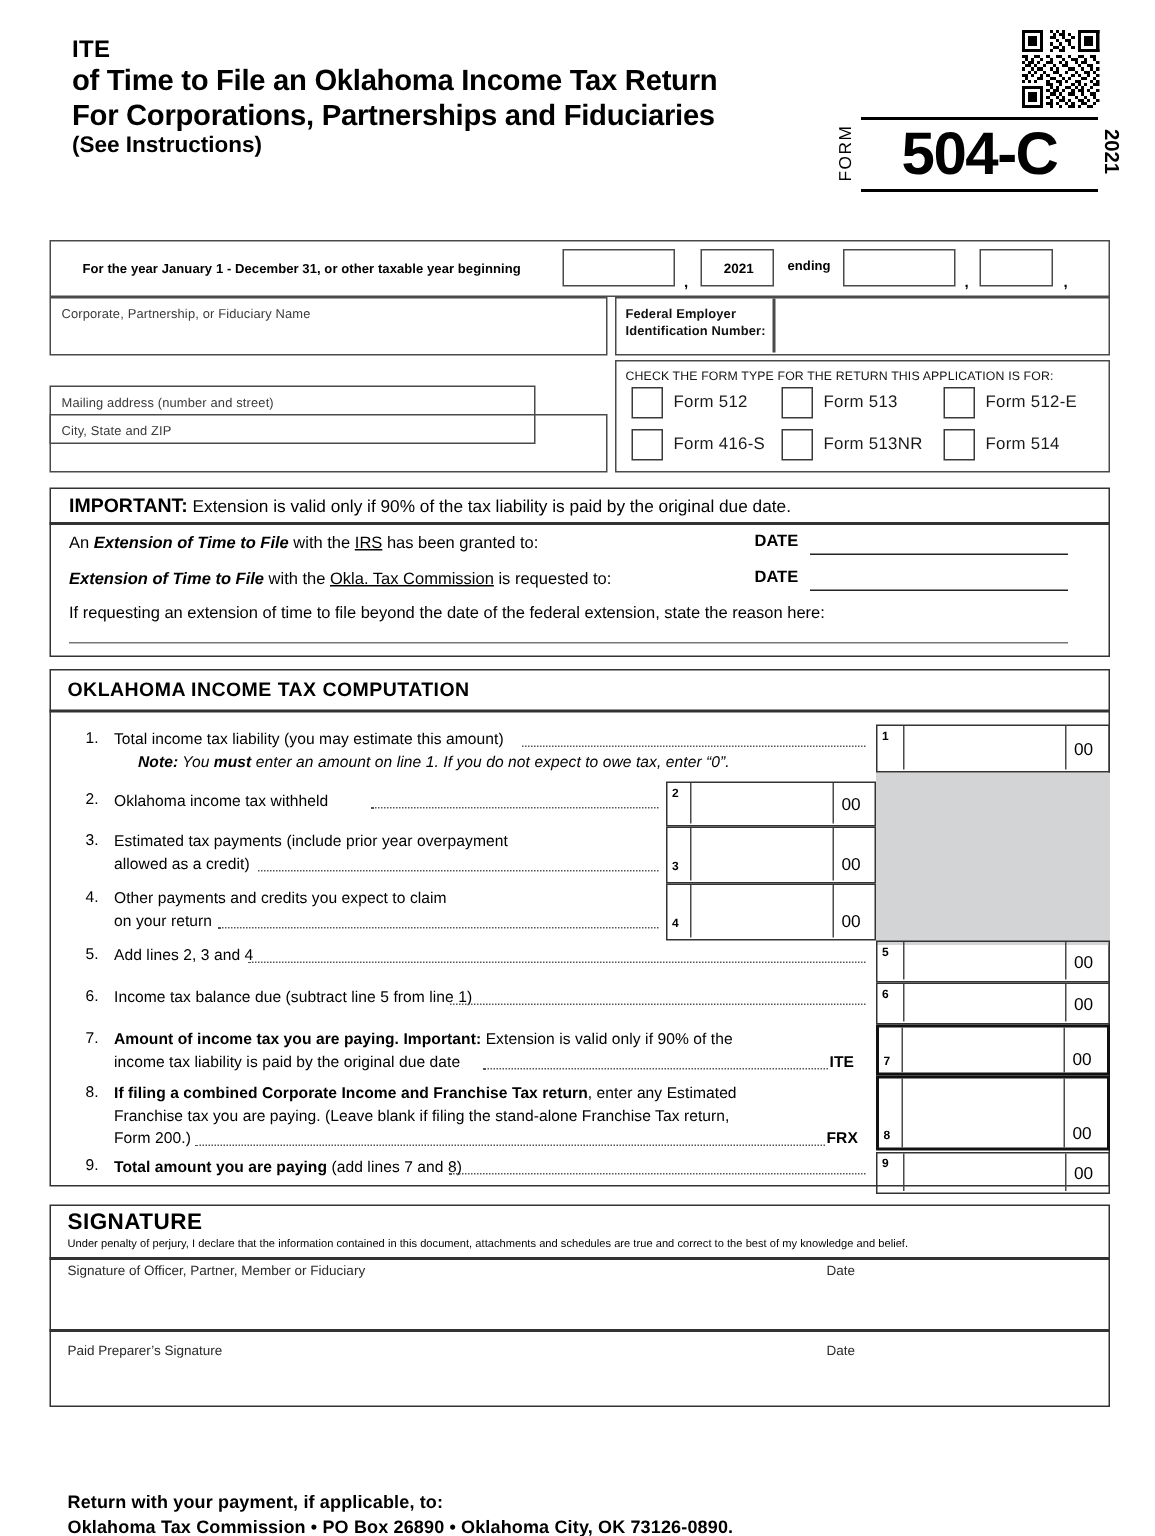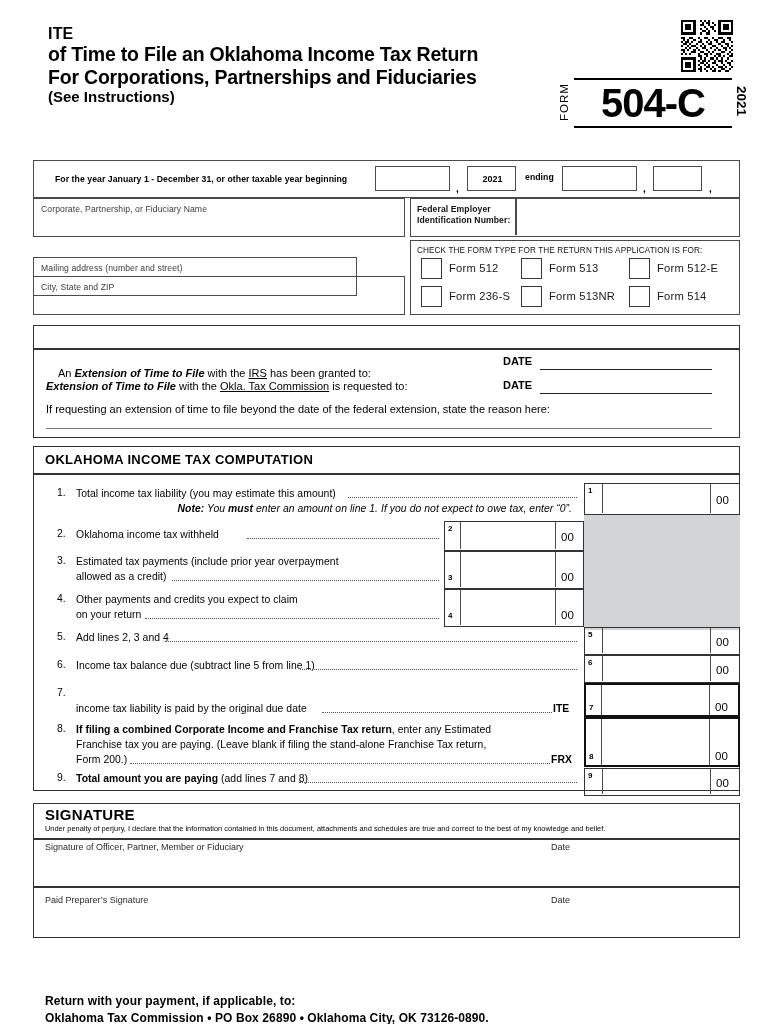--- a/index.html
+++ b/index.html
@@ -293,31 +293,34 @@
   <div class="lblb" style="left:417px;top:245px;font-size:8.2px;letter-spacing:.1px;">CHECK THE FORM TYPE FOR THE RETURN THIS APPLICATION IS FOR:</div>
 
   <div class="cbx" style="left:421px;top:258px;"></div>
   <div class="cbl" style="left:449px;top:258px;">Form 512</div>
   <div class="cbx" style="left:521px;top:258px;"></div>
   <div class="cbl" style="left:549px;top:258px;">Form 513</div>
   <div class="cbx" style="left:629px;top:258px;"></div>
   <div class="cbl" style="left:657px;top:258px;">Form 512-E</div>
 
   <div class="cbx" style="left:421px;top:286px;"></div>
-  <div class="cbl" style="left:449px;top:286px;">Form 236-S</div>
+  <div class="cbl" style="left:449px;top:286px;">Form 416-S</div>
   <div class="cbx" style="left:521px;top:286px;"></div>
   <div class="cbl" style="left:549px;top:286px;">Form 513NR</div>
   <div class="cbx" style="left:629px;top:286px;"></div>
   <div class="cbl" style="left:657px;top:286px;">Form 514</div>
 
   <div class="bx2" style="left:33px;top:325px;width:707px;height:113px;"></div>
   <div style="position:absolute;left:33px;top:348px;width:707px;height:1.6px;background:#333;"></div>
 
-
-  <div class="improw" style="left:46px;top:366px;margin-left:12px;">
+  <div class="impttl" style="left:46px;top:329px;">
+    <b>IMPORTANT:</b><span> Extension is valid only if 90% of the tax liability is paid by the original due date.</span>
+  </div>
+
+  <div class="improw" style="left:46px;top:355px;">
     <span>An </span><b><i>Extension of Time to File</i></b><span> with the </span><span class="uline">IRS</span><span> has been granted to:</span>
   </div>
   <div class="dateword" style="left:503px;top:355px;">DATE</div>
   <div class="dline" style="left:540px;top:369px;width:172px;"></div>
 
   <div class="improw" style="left:46px;top:379px;">
     <b><i>Extension of Time to File</i></b><span> with the </span><span class="uline">Okla. Tax Commission</span><span> is requested to:</span>
   </div>
   <div class="dateword" style="left:503px;top:379px;">DATE</div>
   <div class="dline" style="left:540px;top:393px;width:172px;"></div>
@@ -327,21 +330,21 @@
 
   <div class="bx2" style="left:33px;top:446px;width:707px;height:345px;"></div>
   <div style="position:absolute;left:33px;top:473px;width:707px;height:1.6px;background:#333;"></div>
   <div class="secttl" style="left:45px;top:452px;">OKLAHOMA INCOME TAX COMPUTATION</div>
 
   <div class="gray" style="left:584px;top:515px;width:156px;height:115px;"></div>
 
   <div class="lnum" style="left:57px;top:487px;">1.</div>
   <div class="ln" style="left:76px;top:487px;width:420px;">Total income tax liability (you may estimate this amount)</div>
   <div class="dots" style="left:348px;top:497px;width:229px;"></div>
-  <div class="ln" style="left:72px;top:502px;width:500px;font-style:italic;text-align:right;"><b style="font-style:italic;">Note:</b> You <b style="font-style:italic;">must</b> enter an amount on line 1. If you do not expect to owe tax, enter “0”.</div>
+  <div class="ln" style="left:92px;top:502px;width:500px;font-style:italic;"><b style="font-style:italic;">Note:</b> You <b style="font-style:italic;">must</b> enter an amount on line 1. If you do not expect to owe tax, enter “0”.</div>
   <div class="bx2" style="left:584px;top:483px;width:156px;height:32px;border-width:1.4px;">
     <div class="amtnum" style="left:3px;top:2px;">1</div>
     <div style="position:absolute;left:17px;top:0;width:1.2px;height:29px;background:#4a4a4a;"></div>
     <div style="position:absolute;left:125px;top:0;width:1.2px;height:29px;background:#4a4a4a;"></div>
     <div class="zz" style="left:131px;top:10px;">00</div>
   </div>
 
   <div class="lnum" style="left:57px;top:528px;">2.</div>
   <div class="ln" style="left:76px;top:528px;">Oklahoma income tax withheld</div>
   <div class="dots" style="left:247px;top:538px;width:192px;"></div>
@@ -388,20 +391,21 @@
   <div class="ln" style="left:76px;top:659px;">Income tax balance due (subtract line 5 from line 1)</div>
   <div class="dots" style="left:300px;top:669px;width:277px;"></div>
   <div class="bx2" style="left:584px;top:655px;width:156px;height:28px;border-width:1.4px;">
     <div class="amtnum" style="left:3px;top:2px;">6</div>
     <div style="position:absolute;left:17px;top:0;width:1.2px;height:25px;background:#4a4a4a;"></div>
     <div style="position:absolute;left:125px;top:0;width:1.2px;height:25px;background:#4a4a4a;"></div>
     <div class="zz" style="left:131px;top:8px;">00</div>
   </div>
 
   <div class="lnum" style="left:57px;top:687px;">7.</div>
+  <div class="ln" style="left:76px;top:687px;width:500px;"><b>Amount of income tax you are paying. Important:</b><span> Extension is valid only if 90% of the</span></div>
   <div class="ln" style="left:76px;top:702px;">income tax liability is paid by the original due date</div>
   <div class="dots" style="left:322px;top:712px;width:230px;"></div>
   <div class="ln" style="left:553px;top:702px;font-weight:bold;">ITE</div>
   <div style="position:absolute;box-sizing:border-box;left:584px;top:683px;width:156px;height:34px;border:2.2px solid #111;">
     <div class="amtnum" style="left:3px;top:18px;">7</div>
     <div style="position:absolute;left:15px;top:0;width:1.2px;height:30px;background:#4a4a4a;"></div>
     <div style="position:absolute;left:123px;top:0;width:1.2px;height:30px;background:#4a4a4a;"></div>
     <div class="zz" style="left:129px;top:16px;">00</div>
   </div>
 

